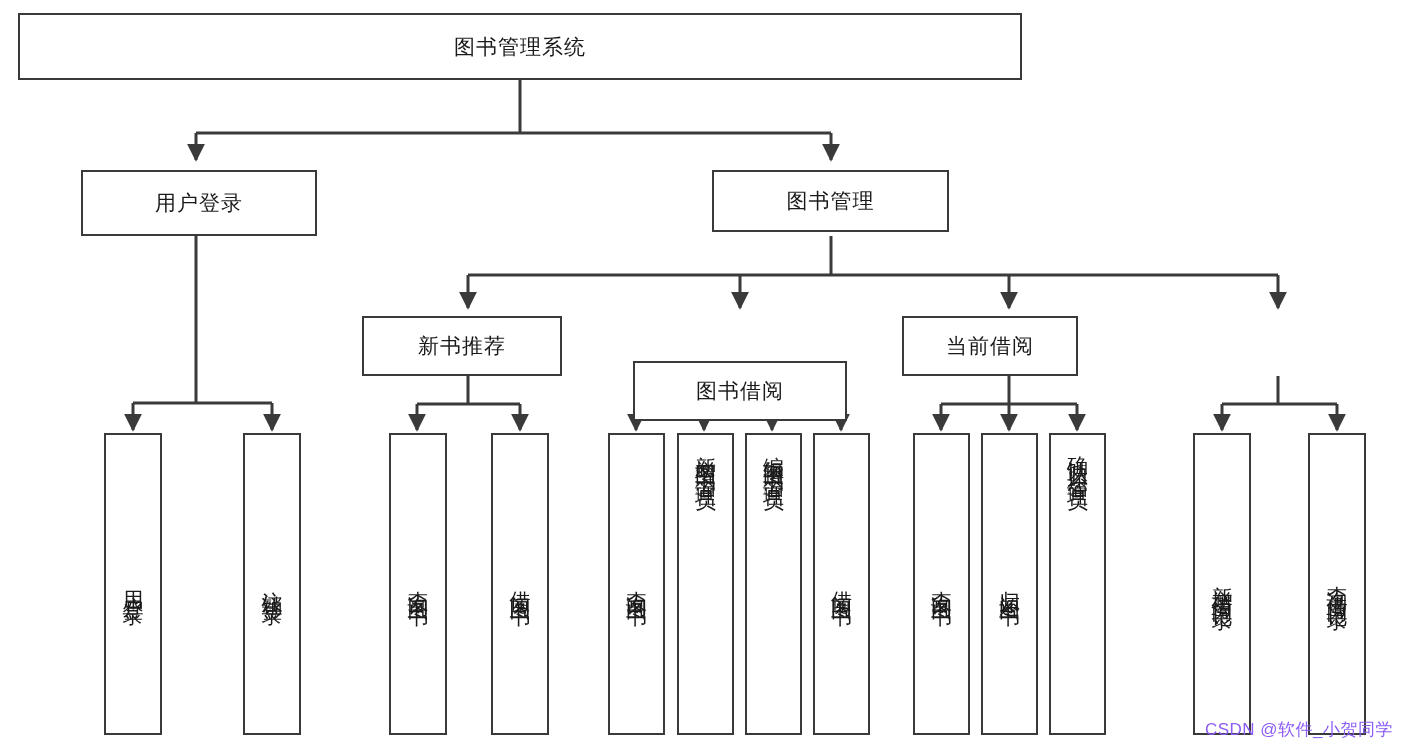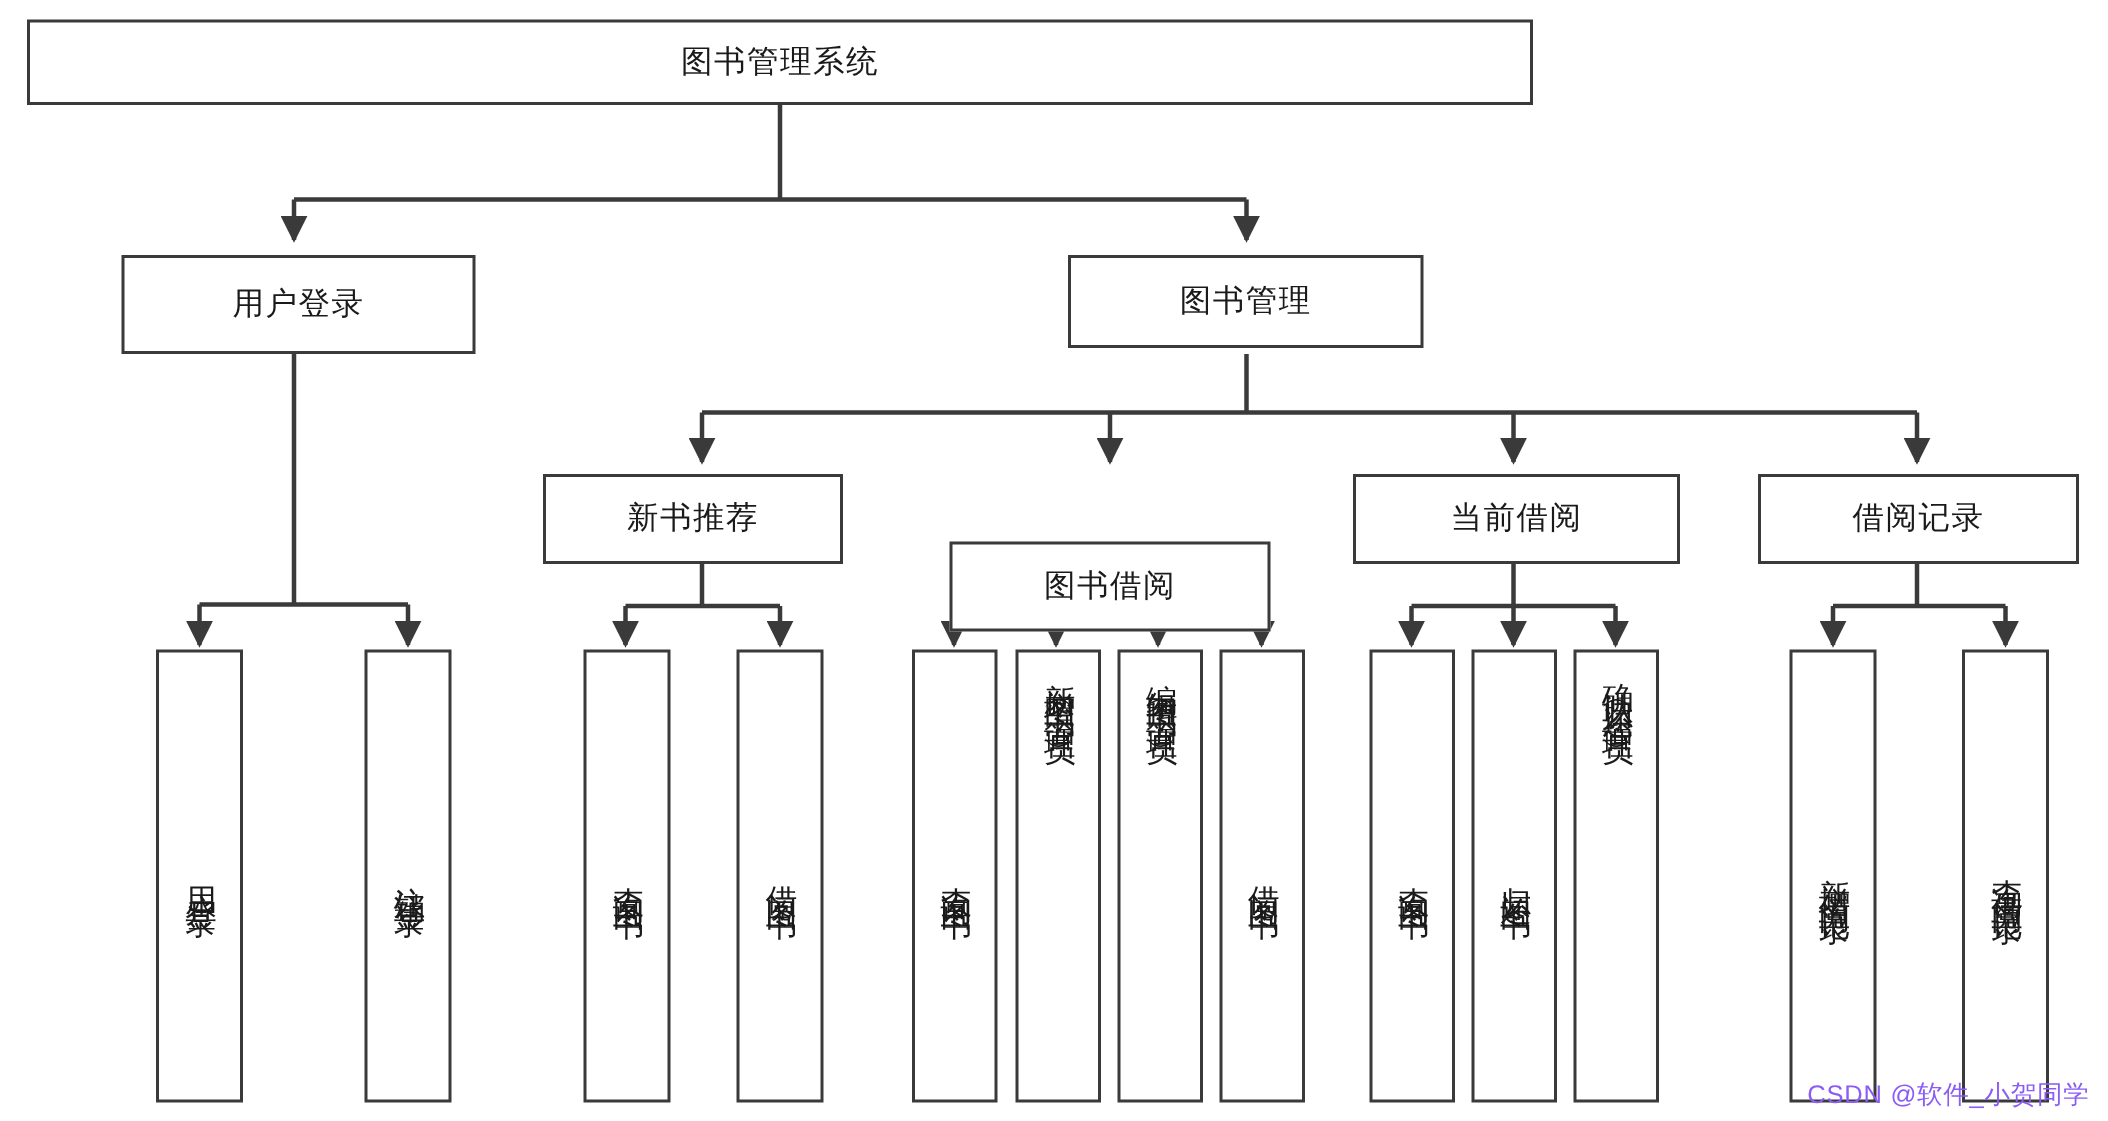--- a/index.html
+++ b/index.html
@@ -116,47 +116,44 @@
       <path d="M 1009 404 L 1009 430" marker-end="url(#arrow)"></path>
       <path d="M 1077 404 L 1077 430" marker-end="url(#arrow)"></path>
 
       <path d="M 1278 376 L 1278 404"></path>
       <path d="M 1222 404 L 1337 404"></path>
       <path d="M 1222 404 L 1222 430" marker-end="url(#arrow)"></path>
       <path d="M 1337 404 L 1337 430" marker-end="url(#arrow)"></path>
     </g>
   </svg>
 
-  <div class="node" style="left:18px; top:13px; width:1004px; height:57px;">
+  <div class="node" style="left:18px; top:13px; width:1004px; height:67px;">
     <span class="label-h">图书管理系统</span>
   </div>
 
   <div class="node" style="left:81px; top:170px; width:236px; height:66px;">
     <span class="label-h">用户登录</span>
   </div>
 
   <div class="node" style="left:712px; top:170px; width:237px; height:62px;">
     <span class="label-h">图书管理</span>
   </div>
 
   <div class="node" style="left:362px; top:316px; width:200px; height:60px;">
     <span class="label-h">新书推荐</span>
   </div>
 
   <div class="node" style="left:633px; top:316px; width:214px; height:60px;margin-top:45px;">
     <span class="label-h">图书借阅</span>
   </div>
 
-  <div class="node" style="left:902px; top:316px; width:218px; height:60px;">
+  <div class="node" style="left:902px; top:316px; width:176px; height:60px;">
     <span class="label-h">当前借阅</span>
   </div>
 
-  <div class="node" style="left:1172px; top:316px; width:214px; height:60px;">
-    <span class="label-h">借阅记录</span>
-  </div>
 
   <div class="node leaf centered" style="left:104px; top:433px; width:58px; height:302px;">
     <span class="label-v">用户登录</span>
   </div>
 
   <div class="node leaf centered" style="left:243px; top:433px; width:58px; height:302px;">
     <span class="label-v">注销登录</span>
   </div>
 
   <div class="node leaf centered" style="left:389px; top:433px; width:58px; height:302px;">

